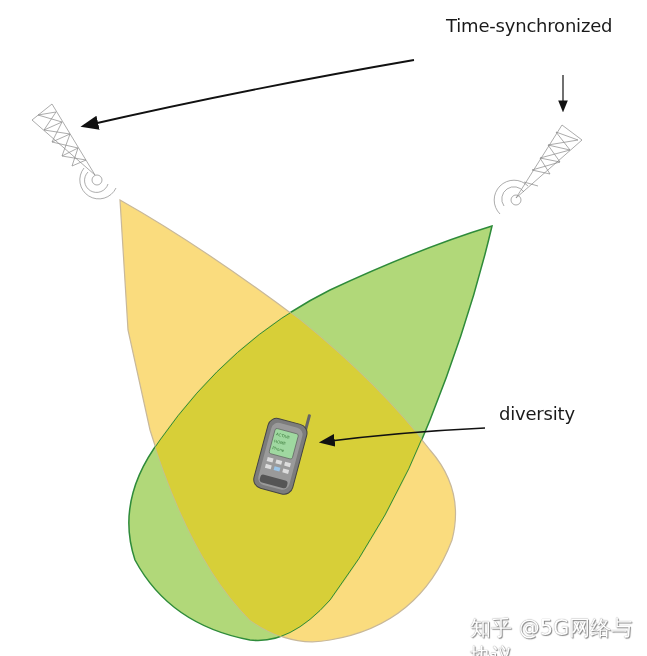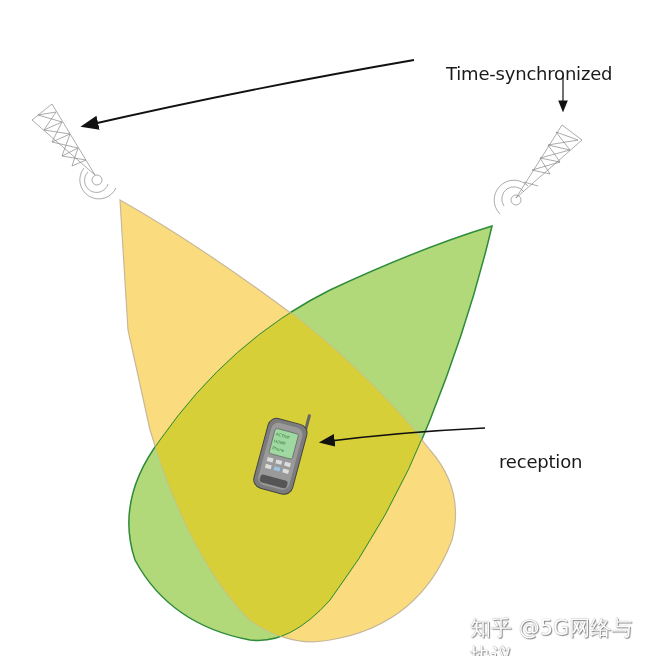--- a/index.html
+++ b/index.html
@@ -1,19 +1,19 @@
 <!DOCTYPE html>
 <html><head>
 <meta charset="utf-8">
 <style>
   html, body { margin: 0; padding: 0; background: #ffffff; }
   body { width: 647px; height: 656px; position: relative; overflow: hidden; font-family: "Liberation Sans", "DejaVu Sans", sans-serif; }
   svg.canvas { position: absolute; left: 0; top: 0; }
   .label { position: absolute; color: #1a1a1a; font-size: 18px; line-height: 24px; font-family: "DejaVu Sans", "Liberation Sans", sans-serif; letter-spacing: -0.2px; }
-  .label span { display: block; margin-top: 48px; }
+  .label span { display: block; }
   .watermark { position: absolute; left: 470px; top: 614px; font-size: 21px; color: #ffffff; text-shadow: 0 0 1px #777, 1px 1px 1px #888; font-family: "DejaVu Sans", sans-serif; }
 </style>
 </head>
 <body>
 
 <svg class="canvas" width="647" height="656" viewBox="0 0 647 656">
   <defs>
     <clipPath id="yclip">
       <path d="M120,200 L128,330 L150,430 Q190,560 250,620 Q290,648 330,640 Q420,625 452,540 Q465,490 430,450 Q380,385 300,320 Q200,245 120,200 Z"></path>
     </clipPath>
@@ -70,16 +70,16 @@
     <rect x="288" y="467" width="6" height="4" fill="#ddd"></rect>
     <rect x="268" y="478" width="28" height="8" rx="3" fill="#555"></rect>
   </g>
 </svg>
 
 <div class="label" style="left:446px; top:14px;">
   <span>Time-synchronized</span>
 </div>
 
 <div class="label" style="left:499px; top:402px;">
-  <span>reception</span>
+  <span>diversity</span>
 </div>
 
 <div class="watermark">知乎 @5G网络与协议</div>
 
 </body></html>

